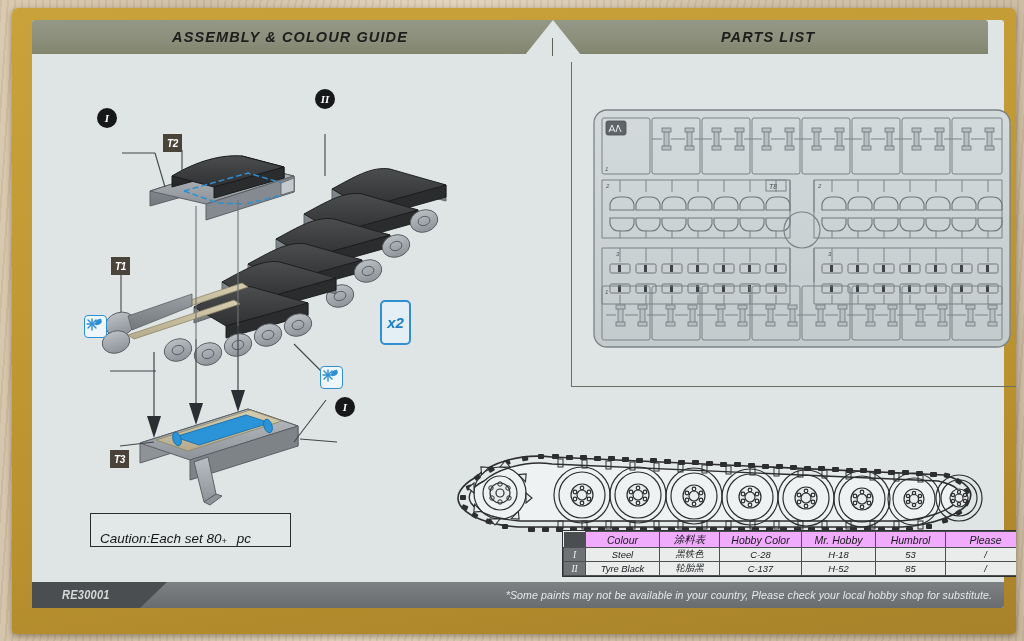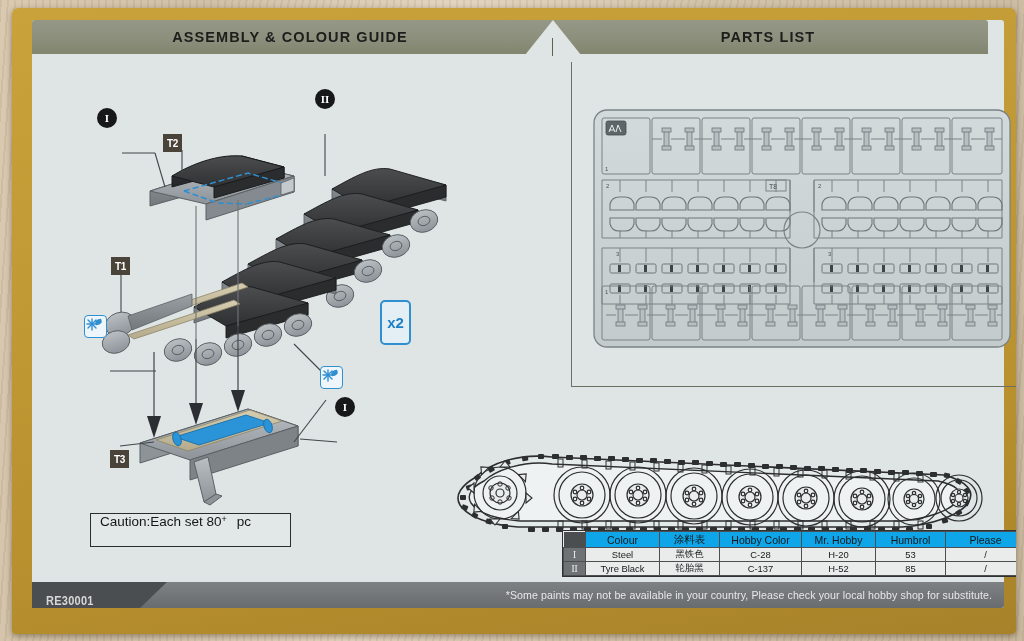--- a/index.html
+++ b/index.html
@@ -26,20 +26,21 @@
     background: linear-gradient(170deg,#c9a23c 0%,#c19a35 35%,#b8902e 70%,#a8822a 100%);
     border-radius: 6px 6px 4px 4px;
     box-shadow: 0 2px 6px rgba(60,40,10,.45);
     overflow: hidden;
   }
   #page {
     position: absolute;
     left: 20px; top: 12px; right: 12px; bottom: 26px;
     background: #dfe4e4;
     border-radius: 3px;
+    font-style: italic;
   }
   
   .hdr-band {
     position: absolute; top: 0; height: 34px;
     background: linear-gradient(180deg,#959886 0%,#8b8f7c 55%,#82866f 100%);
     display: flex; align-items: center; justify-content: center;
   }
   #hdr-left  { left: 0;   width: 516px; border-radius: 3px 0 0 0; }
   #hdr-right { left: 516px; right: 16px;  border-radius: 0 3px 0 0; text-align: right; }
   .hdr-band span {
@@ -86,21 +87,21 @@
     position: absolute; left: 348px; top: 246px;
     width: 31px; height: 45px;
     border: 2px solid #2f8fd0; border-radius: 5px; background: #e4eef5;
     display: flex; align-items: center; justify-content: center;
     color: #1d7fc3; font-weight: bold; font-size: 15px; z-index: 7;
   }
 
   #caution-box {
     position: absolute; left: 58px; top: 459px; width: 201px; height: 34px;
     border: 1.4px solid #2a2c2e; background: #e2e7e7;
-    display: flex; align-items: flex-start; padding-left: 9px;
+    display: flex; align-items: flex-end; padding-left: 9px;
     font-size: 13.5px; color: #151618; z-index: 7;
   }
   #caution-box sup { font-size: 9px; vertical-align: super; }
 
   
   #parts { position: absolute; left: 516px; top: 0; right: 0; height: 100%; }
   #sprue-border {
     position: absolute; left: 23px; top: 8px; width: 454px; height: 325px;
     border-left: 1.2px solid #6b7064; border-bottom: 1.2px solid #6b7064;
   }
@@ -115,41 +116,41 @@
   
   #colour-table {
     position: absolute; left: 530px; bottom: 31px; width: 465px; height: 47px;
     border: 1px solid #2f3133; background: #e9eceb;
     font-size: 9.2px; color: #17181a; z-index: 8;
   }
   #colour-table table { width: 100%; height: 100%; border-collapse: collapse; }
   #colour-table th, #colour-table td {
     border: 1px solid #4c4f52; text-align: center; font-weight: normal; padding: 0;
   }
-  #colour-table thead th { font-size: 10.5px; height: 16px; background: #0ea5e9; }
+  #colour-table thead th { font-size: 10.5px; height: 16px; background: #f0abfc; }
   #colour-table tbody td { height: 14px; font-size: 9.4px; }
   .cn { font-family: "DejaVu Sans", sans-serif; font-size: 9px; }
   td.mark {
     background: #6f7274; color: #f2f2f2; font-family: "Liberation Serif", serif;
     font-size: 9.5px; width: 22px;
   }
   td.nm { text-align: left; padding-left: 9px; margin-top: 16px; }
   td.cnm { text-align: center; }
 
   
   #footer {
     position: absolute; left: 0; right: 0; bottom: 0; height: 26px;
     background: linear-gradient(180deg,#7e8183 0%,#74777a 50%,#696c6f 100%);
     border-radius: 0 0 3px 3px;
   }
   #code-badge {
     position: absolute; left: 0; top: 0; height: 26px; width: 135px;
     background: #4b4e50;
     clip-path: polygon(0 0, 100% 0, 80% 100%, 0 100%);
-    display: flex; align-items: flex-end; padding-left: 14px;
+    display: flex; align-items: center; padding-left: 30px;
   }
   #code-badge span {
     color: #d6d8d8; font-weight: bold; font-size: 12.5px;
     font-family: "Liberation Sans Narrow","Liberation Sans",sans-serif;
     letter-spacing: .3px; transform: scaleX(.88); transform-origin: left center;
   }
   #disclaimer {
     position: absolute; right: 12px; top: 0; height: 26px;
     display: flex; align-items: center;
     color: #e6e8e8; font-size: 10.6px; letter-spacing: .1px; white-space: nowrap;
@@ -957,21 +958,21 @@
               <th style="width:70px">Humbrol</th>
               <th>Please</th>
             </tr>
           </thead>
           <tbody>
             <tr>
               <td class="mark">I</td>
               <td class="nm">Steel</td>
               <td class="cnm cn">黑铁色</td>
               <td>C-28</td>
-              <td>H-20</td>
+              <td>H-18</td>
               <td>53</td>
               <td>/</td>
             </tr>
             <tr>
               <td class="mark">II</td>
               <td class="nm">Tyre Black</td>
               <td class="cnm cn">轮胎黑</td>
               <td>C-137</td>
               <td>H-52</td>
               <td>85</td>

